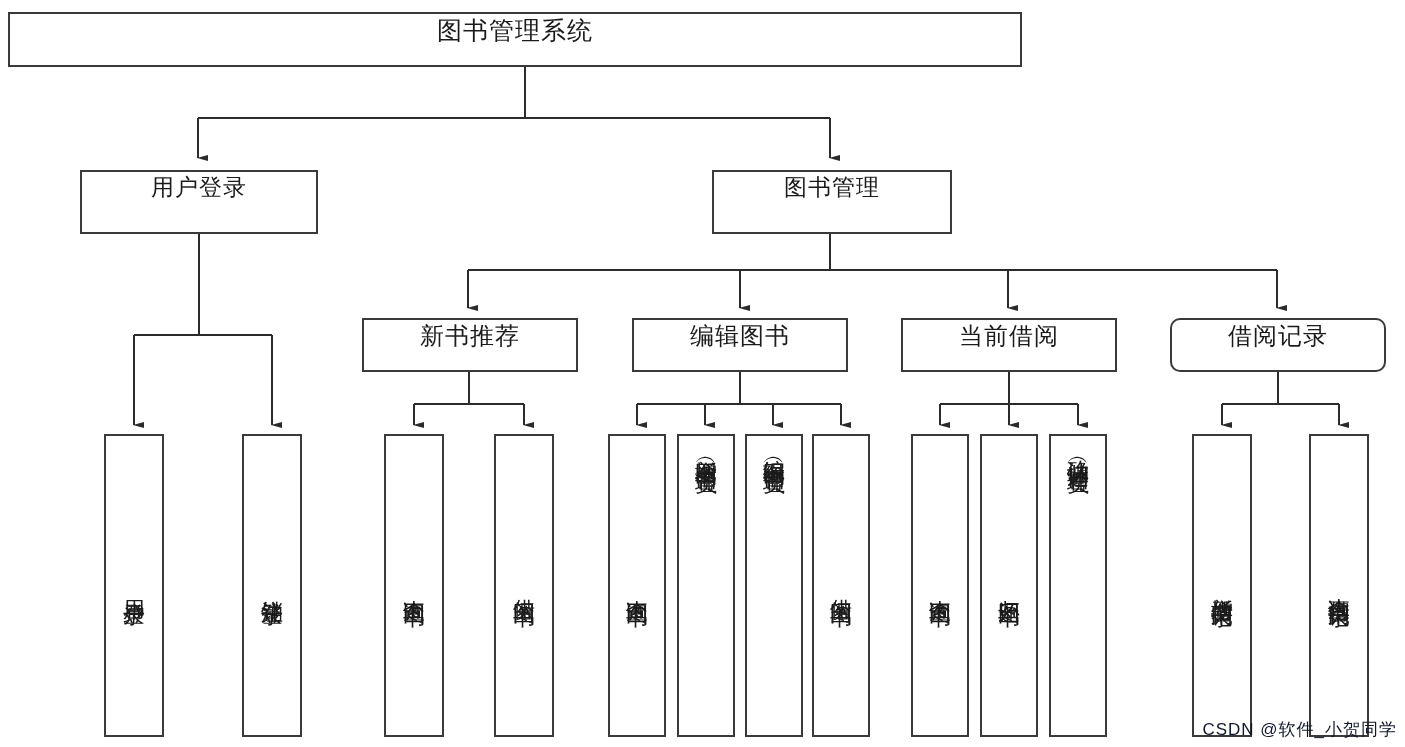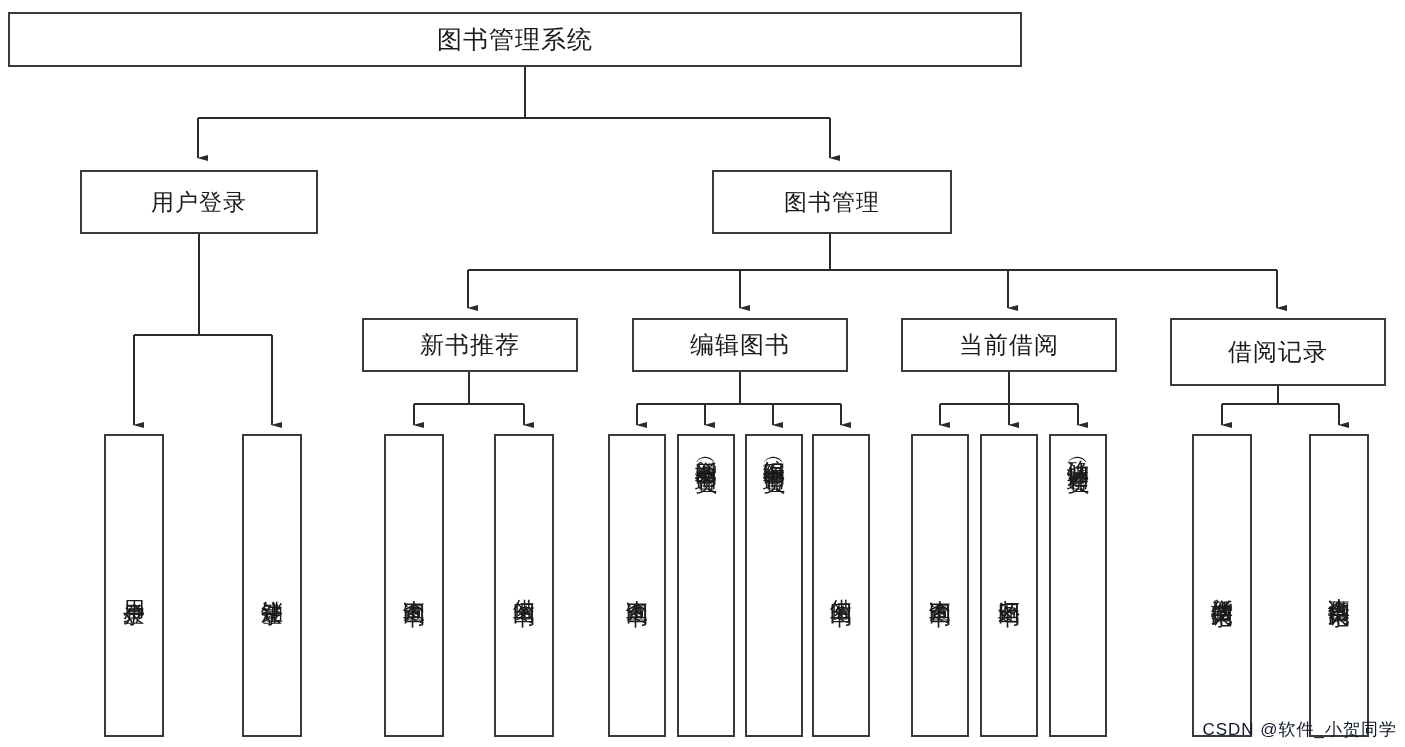--- a/index.html
+++ b/index.html
@@ -25,21 +25,20 @@
     width: 1405px;
     height: 747px;
     pointer-events: none;
   }
   .node {
     position: absolute;
     box-sizing: border-box;
     background: #ffffff;
     border: 2px solid #3a3a3a;
     display: flex;
-    align-items: center;
     justify-content: center;
     color: #1b1b1b;
     z-index: 2;
   }
   .node.root {
     font-size: 25px;
     letter-spacing: 1px;
   }
   .node.level1 {
     font-size: 23px;
@@ -146,21 +145,21 @@
 
   <div class="node level2" style="left:362px; top:318px; width:216px; height:54px;">
     <span>新书推荐</span>
   </div>
   <div class="node level2" style="left:632px; top:318px; width:216px; height:54px;">
     <span>编辑图书</span>
   </div>
   <div class="node level2" style="left:901px; top:318px; width:216px; height:54px;">
     <span>当前借阅</span>
   </div>
-  <div class="node level2" style="left:1170px; top:318px; width:216px; height:68px;">
+  <div class="node level2" style="left:1170px; top:318px; width:216px; height:54px;border-radius:10px;">
     <span>借阅记录</span>
   </div>
 
   <div class="node leaf centered" style="left:104px; top:434px; width:60px; height:303px;">
     <span class="vtext">用户登录</span>
   </div>
   <div class="node leaf centered" style="left:242px; top:434px; width:60px; height:303px;">
     <span class="vtext">注销登录</span>
   </div>
 

